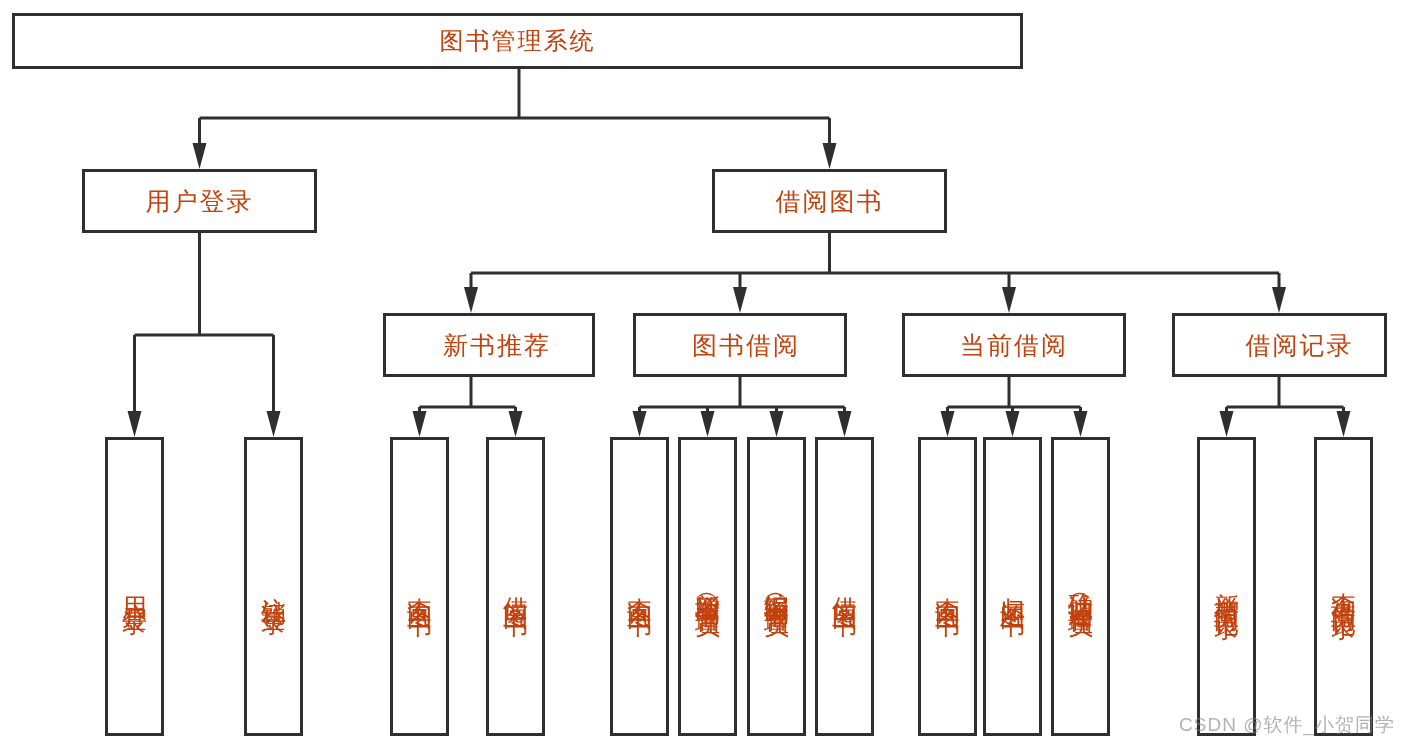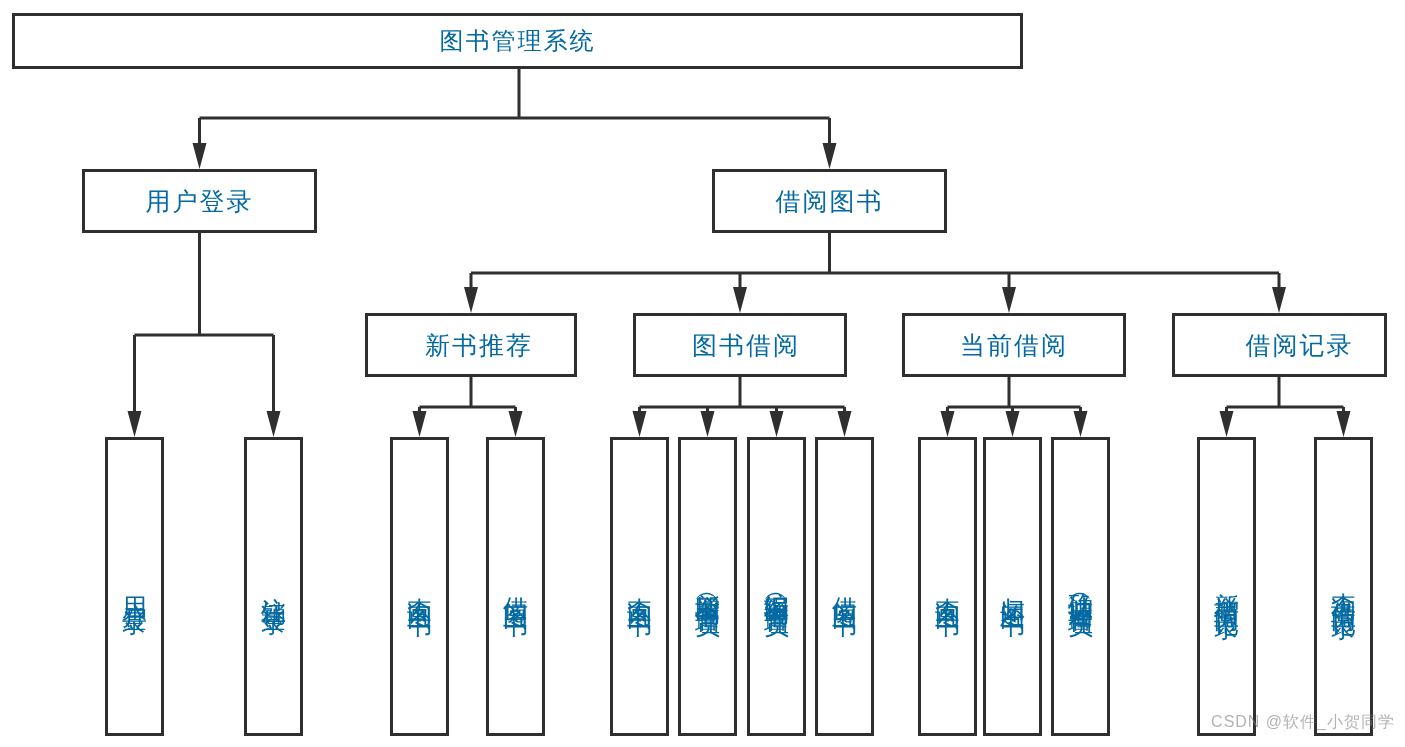--- a/index.html
+++ b/index.html
@@ -14,21 +14,21 @@
   .connectors {
     position: absolute;
     left: 0; top: 0;
     width: 1405px; height: 747px;
   }
   .node, .leaf {
     position: absolute;
     box-sizing: border-box;
     background: #ffffff;
     border: 3px solid #2f2f2f;
-    color: #0369a1;
+    color: #c2410c;
     display: flex;
     align-items: center;
     justify-content: center;
   }
   .node {
     font-size: 25px;
     letter-spacing: 2px;
     white-space: nowrap;
   }
   .node.root {
@@ -45,21 +45,21 @@
     text-orientation: mixed;
     font-size: 25px;
     letter-spacing: 5px;
     line-height: 1;
   }
   .leaf.long { letter-spacing: 3px; }
   .watermark {
     position: absolute;
     right: 10px;
     top: 712px;
-    font-size: 16px;
+    font-size: 19px;
     letter-spacing: 1px;
     color: rgba(130, 130, 130, 0.62);
     white-space: nowrap;
     z-index: 5;
   }
 </style>
 </head>
 <body>
 
 <div class="canvas">
@@ -105,21 +105,21 @@
              M1073.5 411 L1087.5 411 L1080.5 437 Z
              M1219.5 411 L1233.5 411 L1226.5 437 Z
              M1336.5 411 L1350.5 411 L1343.5 437 Z" fill="#2f2f2f" stroke="none"></path>
   </svg>
 
   <div class="node root">图书管理系统</div>
 
   <div class="node lvl2" style="left:82px;">用户登录</div>
   <div class="node lvl2" style="left:712px;">借阅图书</div>
 
-  <div class="node lvl3" style="left:365px;width:212px;padding-left:16px;">新书推荐</div>
+  <div class="node lvl3" style="left:383px;width:212px;padding-left:16px;">新书推荐</div>
   <div class="node lvl3" style="left:633px;width:214px;padding-left:12px;">图书借阅</div>
   <div class="node lvl3" style="left:902px;width:224px;">当前借阅</div>
   <div class="node lvl3" style="left:1172px;width:215px;padding-left:40px;">借阅记录</div>
 
   <div class="leaf" style="left:105px;">用户登录</div>
   <div class="leaf" style="left:244px;">注销登录</div>
 
   <div class="leaf" style="left:390px;">查询图书</div>
   <div class="leaf" style="left:486px;">借阅图书</div>
 

